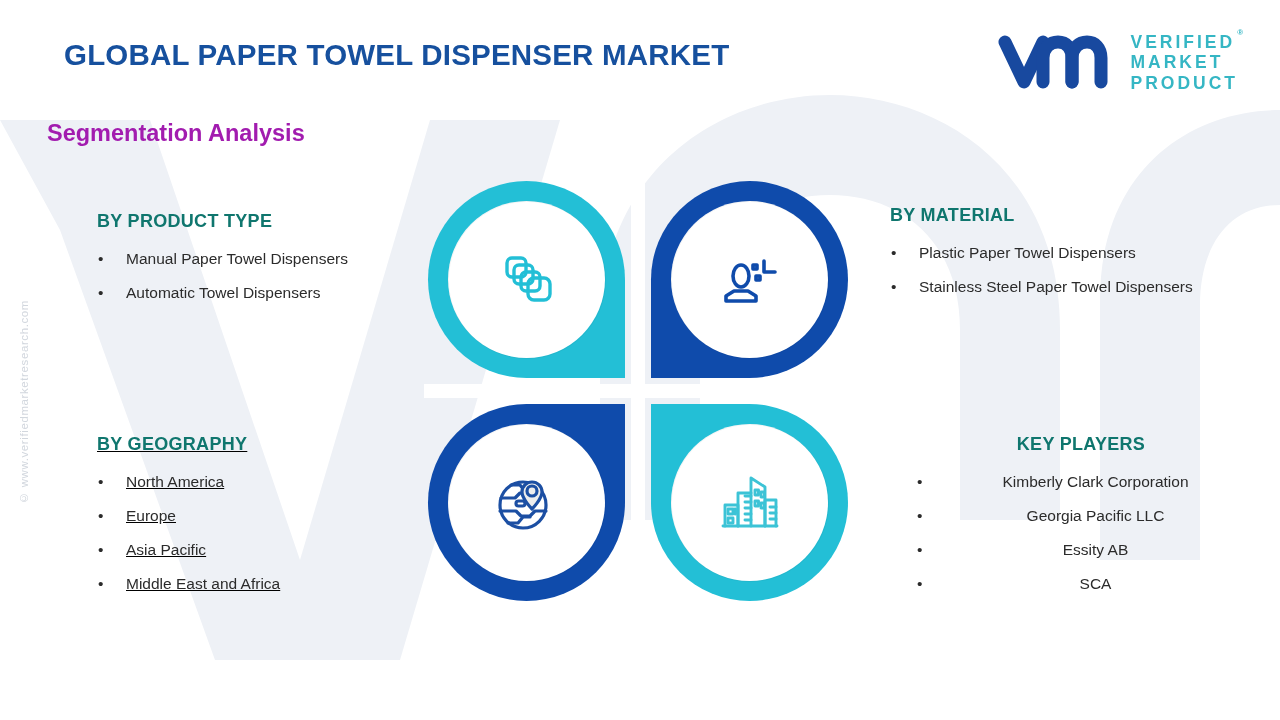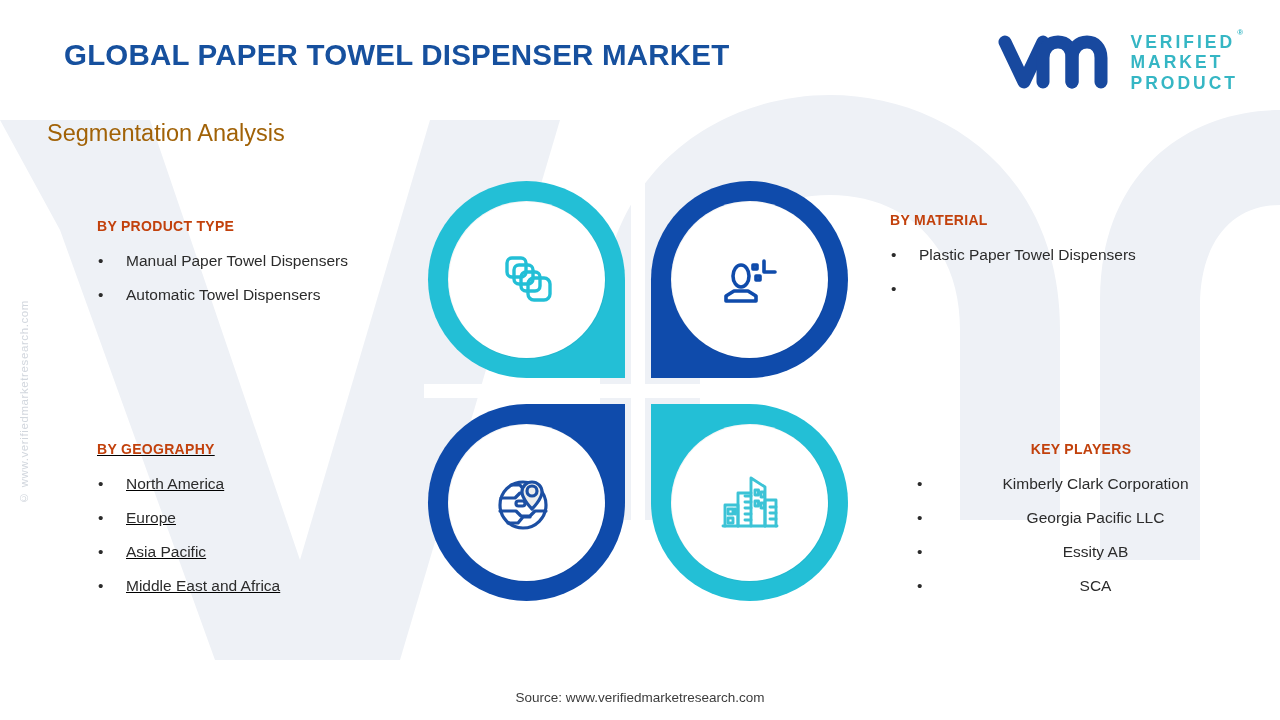--- a/index.html
+++ b/index.html
@@ -51,22 +51,22 @@
     letter-spacing: 0.2px;
     color: #16509e;
     white-space: nowrap;
   }
   #subtitle {
     position: absolute;
     left: 47px;
     top: 120px;
     z-index: 3;
     font-size: 23.5px;
-    font-weight: normal;
-    color: #a16207;
+    font-weight: bold;
+    color: #a21caf;
     white-space: nowrap;
   }
 
   
   #logo {
     position: absolute;
     right: 42px;
     top: 32px;
     z-index: 3;
     display: flex;
@@ -103,25 +103,25 @@
     position: absolute;
     z-index: 3;
     width: 330px;
   }
   #col-product-type { left: 97px;  top: 209px; }
   #col-geography    { left: 97px;  top: 432px; text-decoration: underline; }
   #col-material     { left: 890px; top: 203px; }
   #col-key-players  { left: 916px; top: 432px; text-align: center; }
 
   .seg-heading {
-    font-size: 14px;
+    font-size: 18px;
     font-weight: bold;
     letter-spacing: 0.3px;
-    color: #c2410c;
-    margin: 9px 0 14px 0;
+    color: #0f766e;
+    margin: 2px 0 14px 0;
     white-space: nowrap;
   }
   .seg-list {
     list-style: none;
     margin: 0;
     padding: 0;
   }
   .seg-item {
     position: relative;
     padding-left: 29px;
@@ -391,20 +391,21 @@
 
   <div class="seg-col" id="col-material">
     <div class="seg-heading">BY MATERIAL</div>
     <ul class="seg-list">
       <li class="seg-item">
         <span class="bullet">•</span>
         <span>Plastic Paper Towel Dispensers</span>
       </li>
       <li class="seg-item">
         <span class="bullet">•</span>
+        <span>Stainless Steel Paper Towel Dispensers</span>
       </li>
     </ul>
   </div>
 
   <div class="seg-col" id="col-key-players">
     <div class="seg-heading">KEY PLAYERS</div>
     <ul class="seg-list">
       <li class="seg-item">
         <span class="bullet">•</span>
         <span>Kimberly Clark Corporation</span>
@@ -417,15 +418,14 @@
         <span class="bullet">•</span>
         <span>Essity AB</span>
       </li>
       <li class="seg-item">
         <span class="bullet">•</span>
         <span>SCA</span>
       </li>
     </ul>
   </div>
 
-  <div id="source-line">Source: www.verifiedmarketresearch.com</div>
 
 </div>
 
 </body></html>

